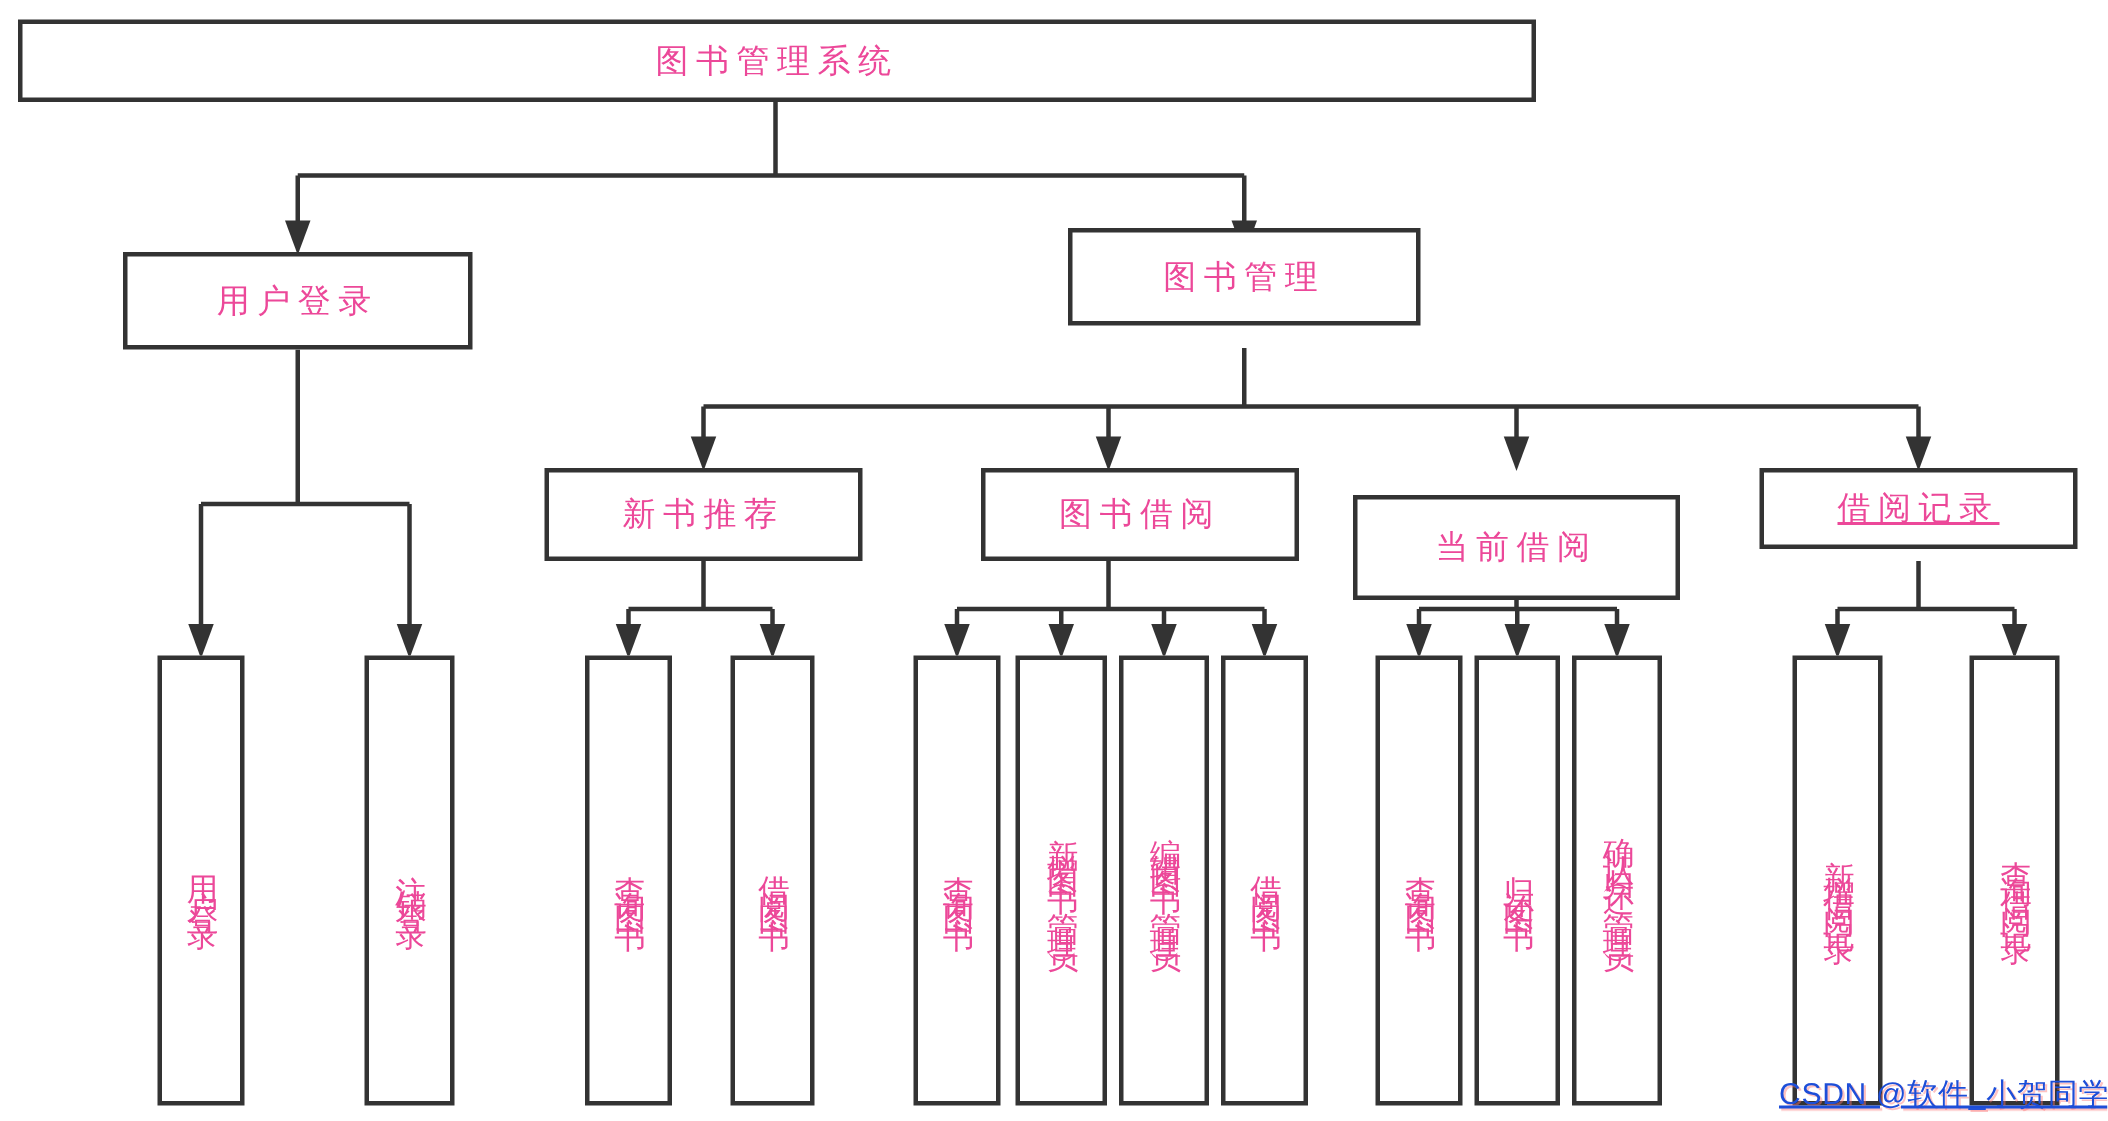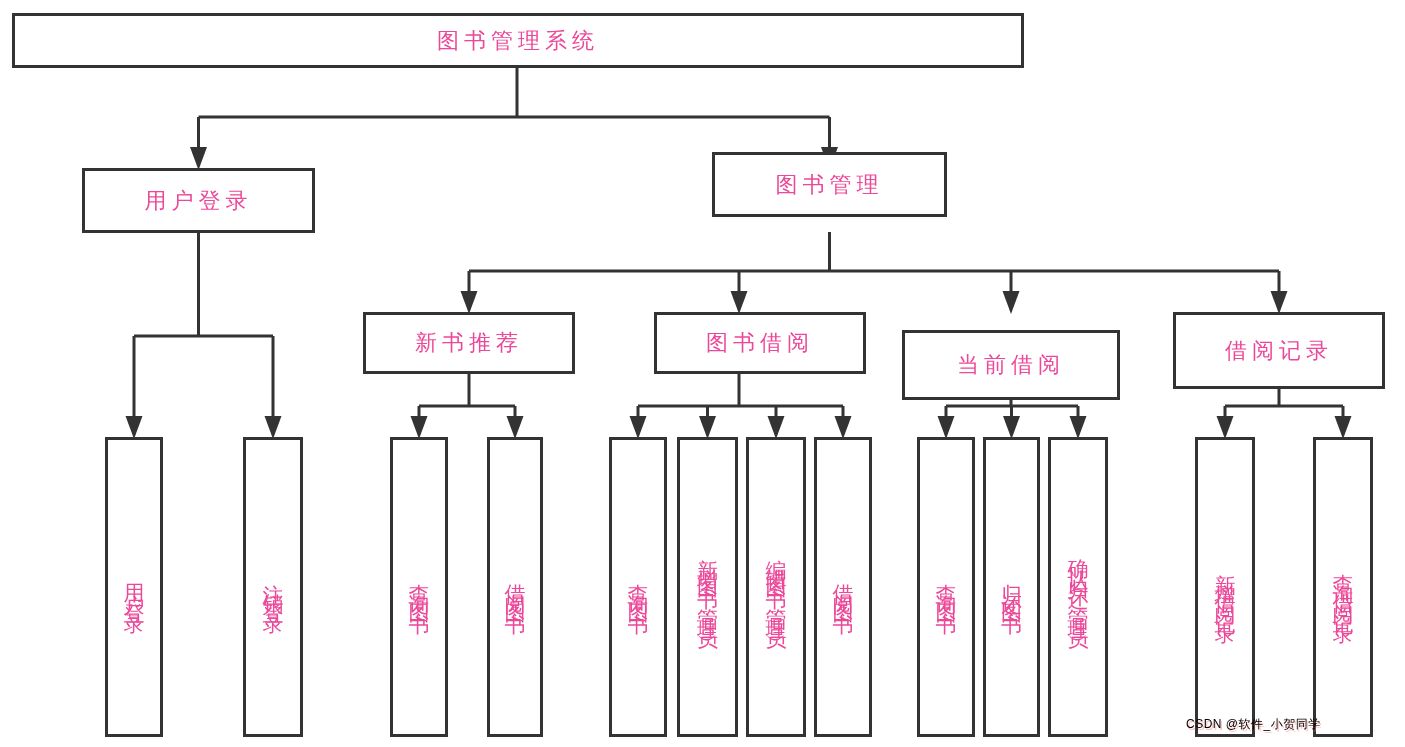--- a/index.html
+++ b/index.html
@@ -12,23 +12,24 @@
     position:absolute;box-sizing:border-box;border:3px solid #333333;background:#ffffff;
     display:flex;align-items:center;justify-content:center;
     color:#ec4899;font-size:22px;letter-spacing:5px;white-space:nowrap;z-index:2;
   }
   .vnode{
     font-size:21px;letter-spacing:10px;line-height:1.15;
     writing-mode:vertical-rl;text-orientation:mixed;
   }
   .watermark{
     position:absolute;left:1186px;top:716px;z-index:3;
-    font-size:12px;letter-spacing:0.5px;color:#000000;
+    font-size:20px;letter-spacing:0.5px;color:#1d4ed8;
     text-shadow:1.5px 1.5px 0 rgba(250,120,120,0.45);
     white-space:nowrap;
+    text-decoration:underline;
   }
 </style>
 </head>
 <body>
 
 <div class="canvas">
 
   <svg class="connectors" id="connectors" viewBox="0 0 1405 747" xmlns="http://www.w3.org/2000/svg">
       <path d="M517 68V117M198.5 117H829.5M198.5 117V152M829.5 117V152M198.5 233V336M134 336H273M134 336V421M273 336V421M829.5 232V271M469 271H1279M469 271V296M739 271V296M1011 271V296M1279 271V296M469 374V406M419 406H515M419 406V421M515 406V421M739 374V406M638 406H843M638 406V421M707.5 406V421M776 406V421M843 406V421M1011 374V406M946 406H1078M946 406V421M1011.5 406V421M1078 406V421M1279 374V406M1225 406H1343M1225 406V421M1343 406V421" fill="none" stroke="#333333" stroke-width="3"></path>
       <g fill="#333333">
@@ -55,21 +56,21 @@
     </svg>
 
   <div class="node" style="left:12px;top:13px;width:1012px;height:55px;">图书管理系统</div>
 
   <div class="node" style="left:82px;top:168px;width:233px;height:65px;">用户登录</div>
   <div class="node" style="left:712px;top:152px;width:235px;height:65px;">图书管理</div>
 
   <div class="node" style="left:363px;top:312px;width:212px;height:62px;">新书推荐</div>
   <div class="node" style="left:633px;top:312px;width:212px;height:62px;margin-left:21px;">图书借阅</div>
   <div class="node" style="left:902px;top:330px;width:218px;height:70px;">当前借阅</div>
-  <div class="node" style="left:1173px;top:312px;width:212px;height:77px;">借阅记录</div>
+  <div class="node" style="left:1173px;top:312px;width:212px;height:54px;text-decoration:underline;">借阅记录</div>
 
   <div class="node vnode" style="left:105px;top:437px;width:58px;height:300px;">用户登录</div>
   <div class="node vnode" style="left:243px;top:437px;width:60px;height:300px;">注销登录</div>
 
   <div class="node vnode" style="left:390px;top:437px;width:58px;height:300px;">查询图书</div>
   <div class="node vnode" style="left:487px;top:437px;width:56px;height:300px;">借阅图书</div>
 
   <div class="node vnode" style="left:609px;top:437px;width:58px;height:300px;">查询图书</div>
   <div class="node vnode" style="left:677px;top:437px;width:61px;height:300px;">新增图书（管理员）</div>
   <div class="node vnode" style="left:746px;top:437px;width:60px;height:300px;">编辑图书（管理员）</div>

